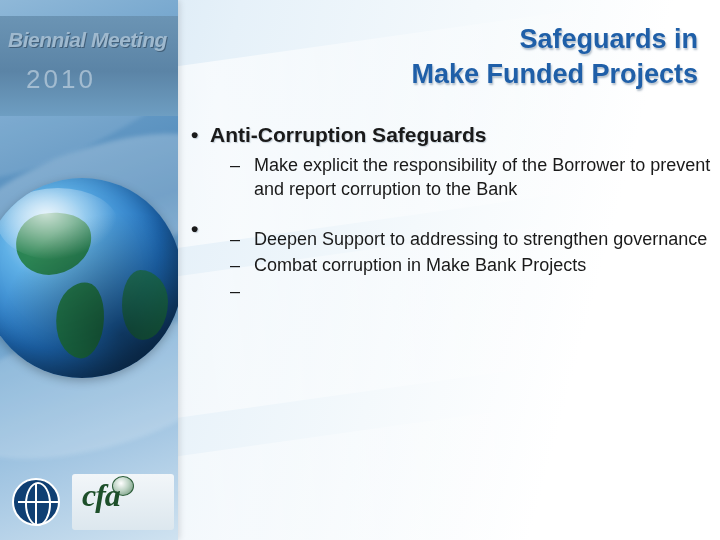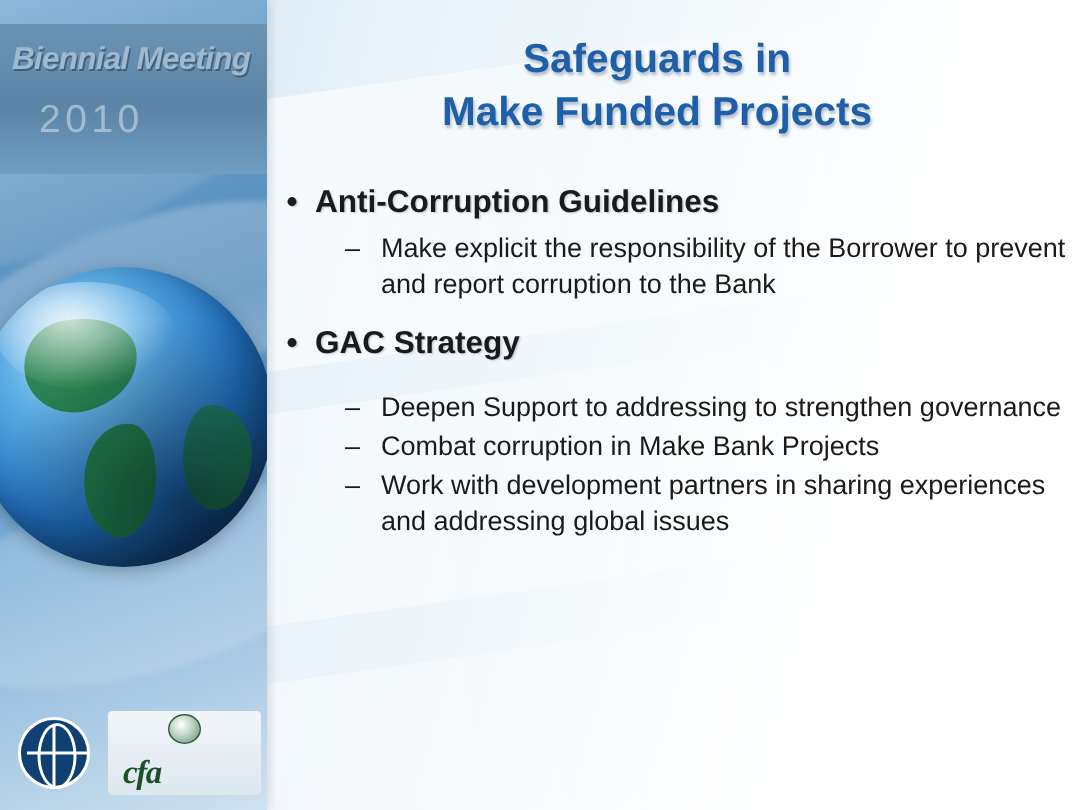--- a/index.html
+++ b/index.html
@@ -185,25 +185,25 @@
     left: 66px;
     top: 2px;
     width: 102px;
     height: 56px;
     background: linear-gradient(180deg, #f2f6f9 0%, #dce7ee 100%);
     border-radius: 3px;
   }
   .cfa-logo .cfa-text {
     position: absolute;
     left: 10px;
-    bottom: 2px;
+    bottom: 16px;
     font-family: "Liberation Serif", serif;
     font-style: italic;
     font-weight: bold;
-    font-size: 22px;
+    font-size: 32px;
     color: #1d4f2a;
     letter-spacing: -1px;
     text-align: center;
   }
   .cfa-logo .cfa-mark {
     position: absolute;
     left: 40px;
     top: 2px;
     width: 22px;
     height: 20px;
@@ -220,21 +220,21 @@
     top: 0;
     width: 542px;
     height: 540px;
   }
 
   .title {
     position: absolute;
     left: 0;
     top: 22px;
     width: 520px;
-    text-align: center;
+    text-align: right;
     font-size: 27px;
     font-weight: bold;
     color: #1f5fa8;
     line-height: 1.28;
     text-shadow: 1px 2px 2px rgba(120,140,160,0.55);
   }
   .title .line2 { display: block; }
 
   .body {
     position: absolute;
@@ -324,43 +324,41 @@
     <div class="title">
       <span>Safeguards in</span>
       <span class="line2">Make Funded Projects</span>
     </div>
 
     <div class="body">
 
       <div class="group g1">
         <div class="lvl1">
           <span class="bullet">•</span>
-          <span>Anti-Corruption Guidelines</span>
+          <span>Anti-Corruption Safeguards</span>
         </div>
         <div class="lvl2">
           <span class="dash">–</span>
           <span>Make explicit the responsibility of the Borrower to prevent and report corruption to the Bank</span>
         </div>
       </div>
 
       <div class="group g2">
         <div class="lvl1">
           <span class="bullet">•</span>
-          <span>GAC Strategy</span>
         </div>
         <div class="spacer-sm"></div>
         <div class="lvl2">
           <span class="dash">–</span>
           <span>Deepen Support to addressing to strengthen governance</span>
         </div>
         <div class="lvl2">
           <span class="dash">–</span>
           <span>Combat corruption in Make Bank Projects</span>
         </div>
         <div class="lvl2">
           <span class="dash">–</span>
-          <span> Work with development partners in sharing experiences and addressing global issues</span>
         </div>
       </div>
 
     </div>
   </div>
 </div>
 
 </body></html>

